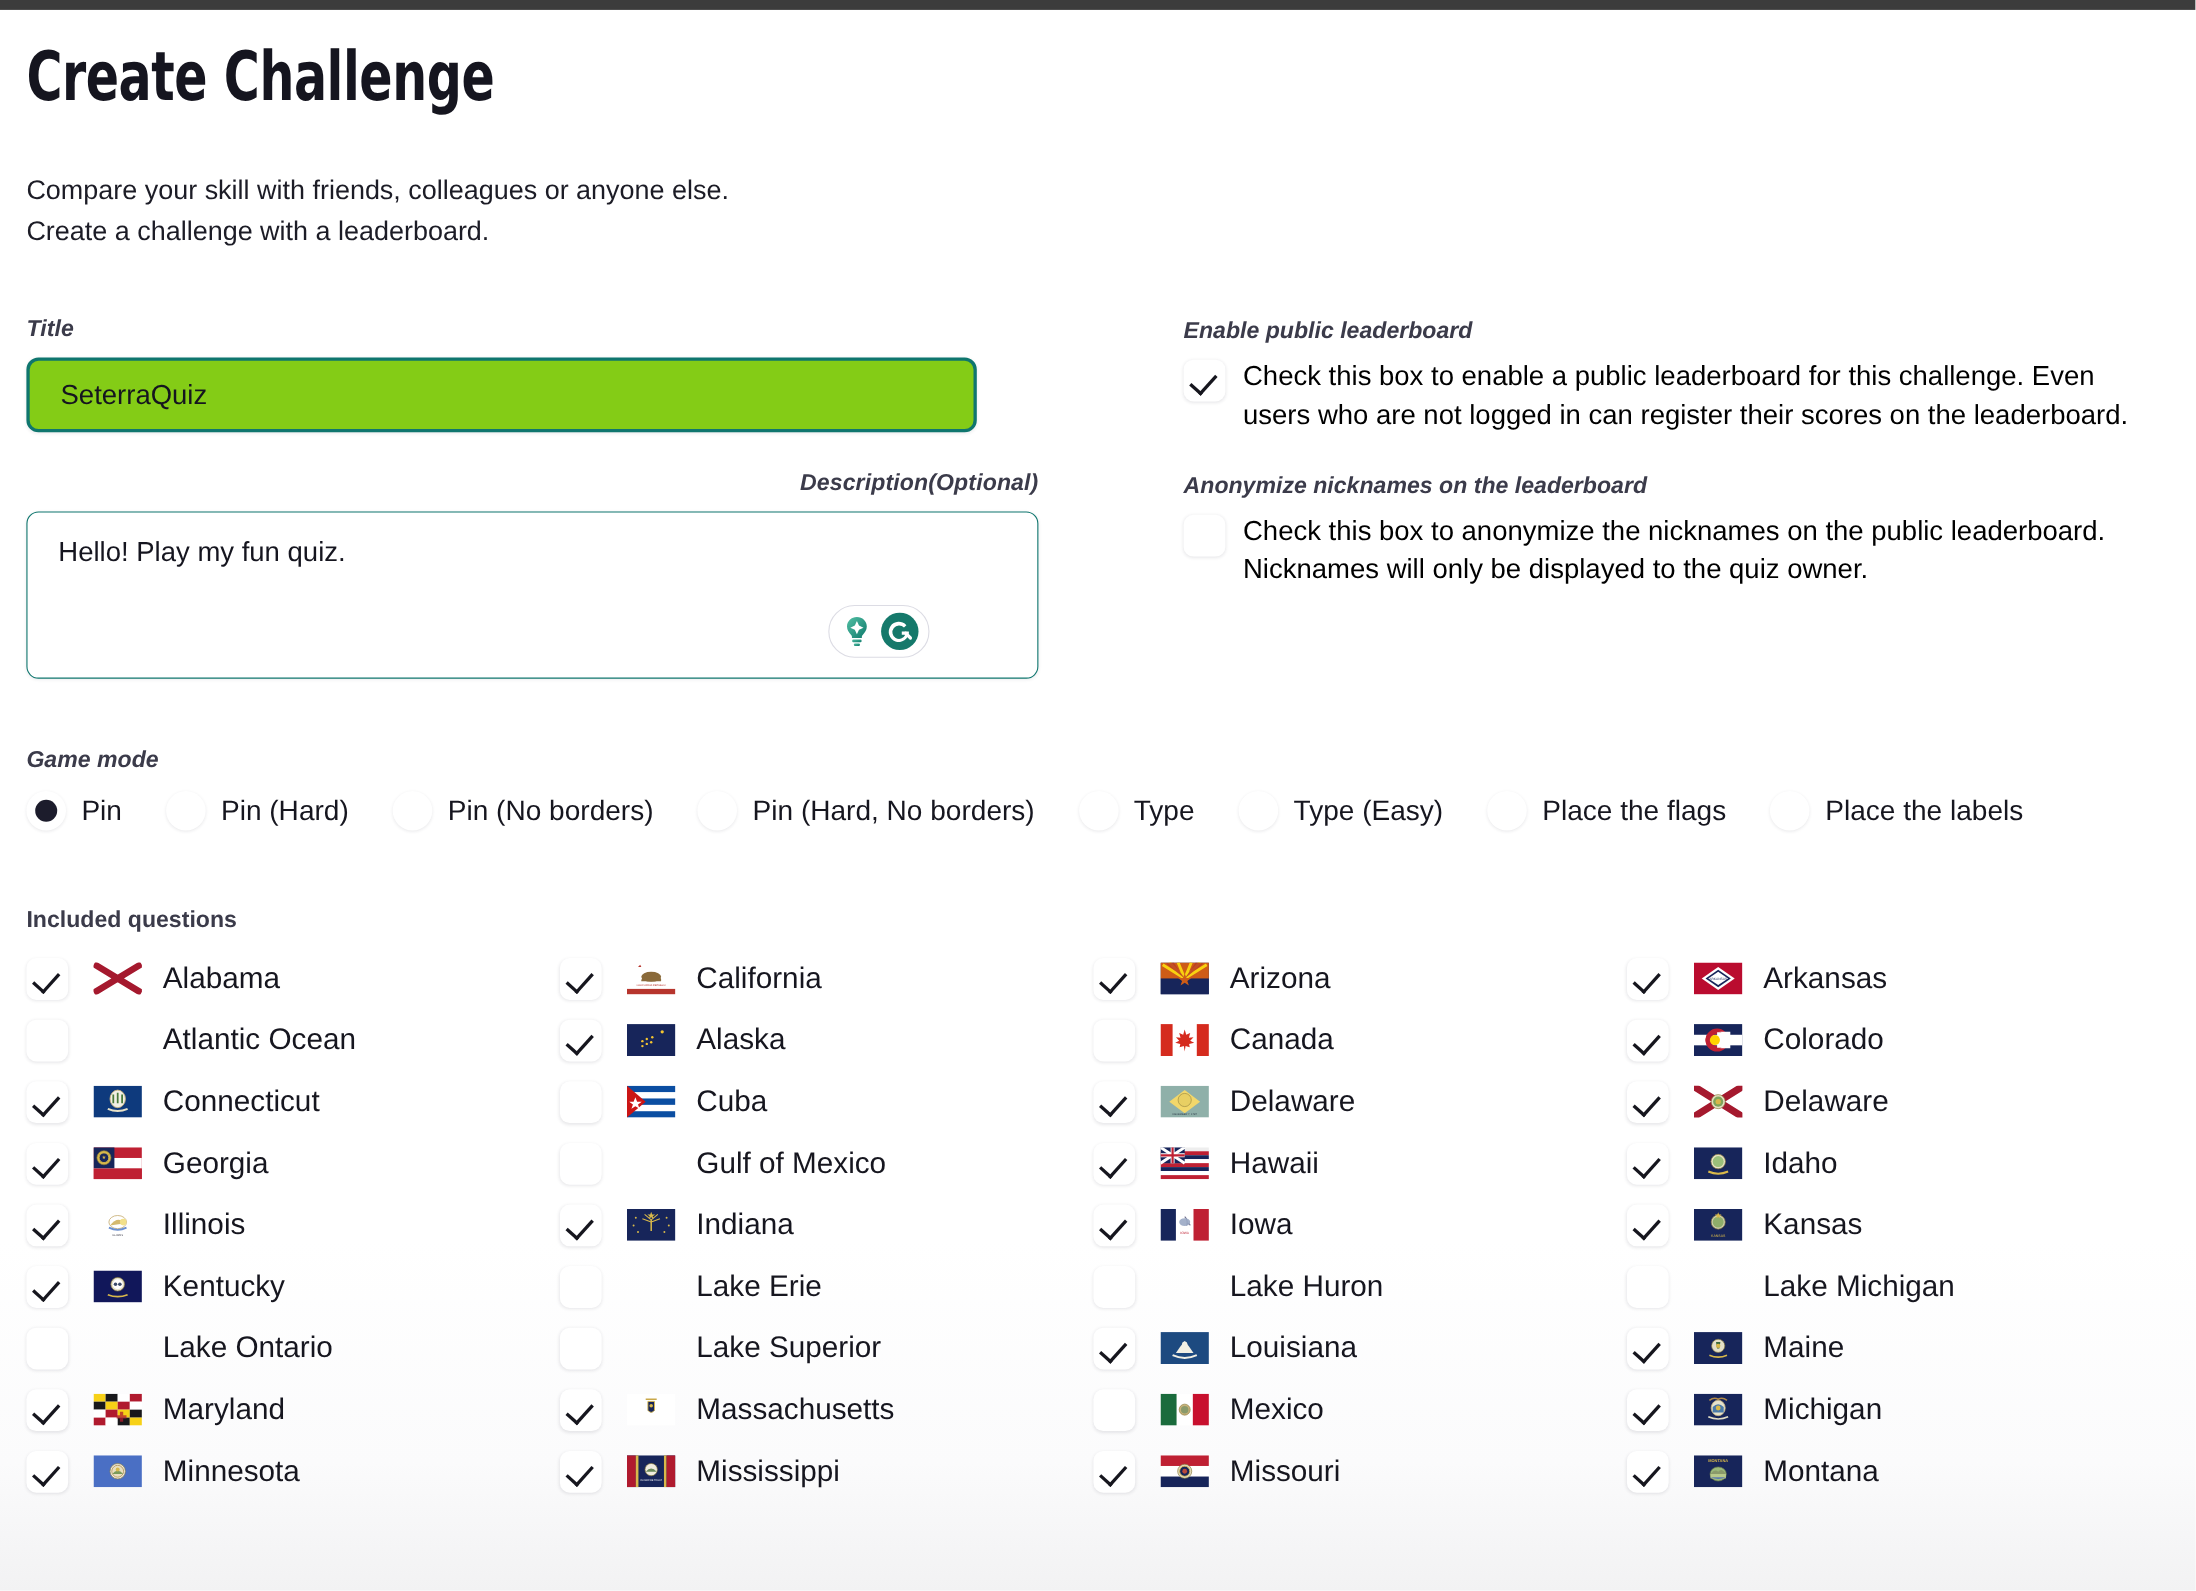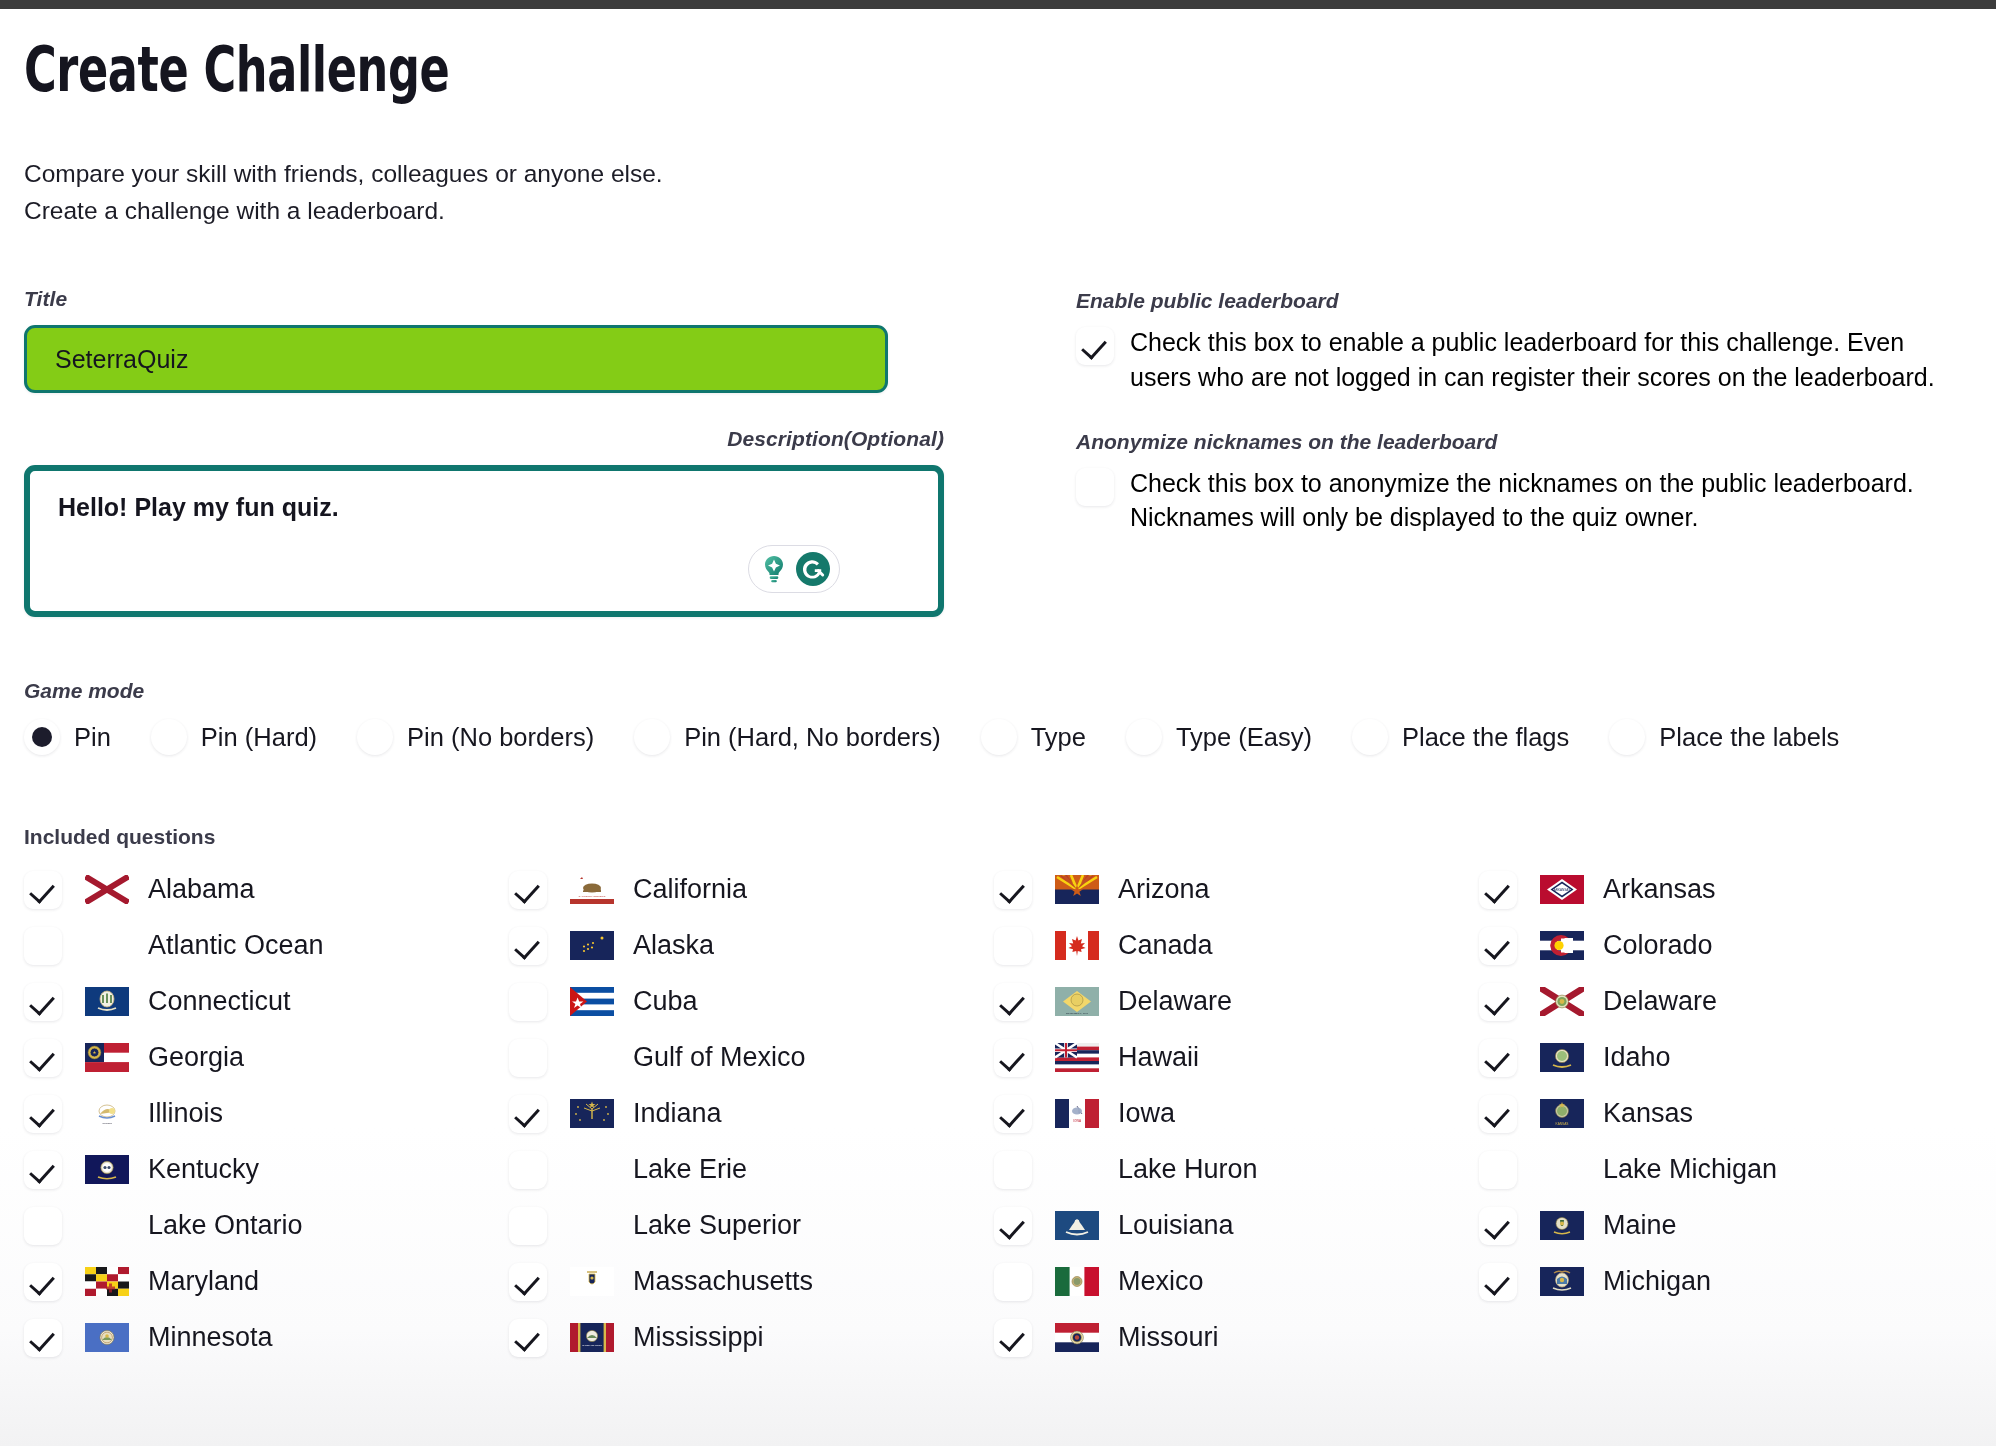--- a/index.html
+++ b/index.html
@@ -91,28 +91,27 @@
     padding: 0 28px;
     font-size: 25px;
     color: #15151f;
   }
 
   .textarea-box {
     margin-top: 14px;
     width: 920px;
     height: 152px;
     background: #ffffff;
-    border: 6px solid #0f766e;
+    border: 1px solid #0f766e;
     border-radius: 11px;
     box-shadow: 0 1px 3px rgba(20,20,40,0.07);
     padding: 22px 28px;
     font-size: 25px;
     color: #15151f;
     position: relative;
-    font-weight: bold;
   }
 
   
   .gw {
     position: absolute;
     right: 98px;
     bottom: 18px;
     width: 92px;
     height: 48px;
     border: 1.5px solid #dcdce4;
@@ -799,17 +798,31 @@
                 <rect width="44" height="29" fill="#17255a"></rect>
                 <ellipse cx="22" cy="13" rx="6.4" ry="7" fill="#e6e2cc" stroke="#c9b27a" stroke-width="0.7"></ellipse>
                 <path d="M17 12 Q22 7 27 12 L27 17 L17 17 Z" fill="#4a7aa8"></path>
                 <circle cx="22" cy="13" r="2.2" fill="#d8b84a"></circle>
                 <path d="M14 6 Q18 3 22 5 Q26 3 30 6" stroke="#b08a4a" stroke-width="1.4" fill="none"></path>
                 <path d="M13 21 Q22 25 31 21" stroke="#e0dcc4" stroke-width="1.5" fill="none"></path>
               </svg>
             </span>
             <span class="iq-name">Michigan</span>
           </div>
+          <div class="iq-item">
+            <span class="cbox checked"></span>
+            <span class="iq-flagslot">
+              <svg class="iq-flag" width="44" height="29" viewBox="0 0 44 29">
+                <rect width="44" height="29" fill="#17255a"></rect>
+                <text x="22" y="6.5" font-size="3.6" text-anchor="middle" fill="#d8b84a" font-family="sans-serif" font-weight="bold">MONTANA</text>
+                <ellipse cx="22" cy="17" rx="7.4" ry="6.4" fill="#9ab87a" stroke="#6a7a4a" stroke-width="0.6"></ellipse>
+                <path d="M15 17 Q19 12 22 15 Q25 11 29 17 Z" fill="#8a9a6a"></path>
+                <rect x="15" y="17" width="14" height="4" fill="#b8c98a"></rect>
+                <path d="M15 20 Q22 23 29 20" fill="#5a7ab0"></path>
+              </svg>
+            </span>
+            <span class="iq-name">Montana</span>
+          </div>
         </div>
       </div>
   </div>
 
 </div>
 
 </body></html>

